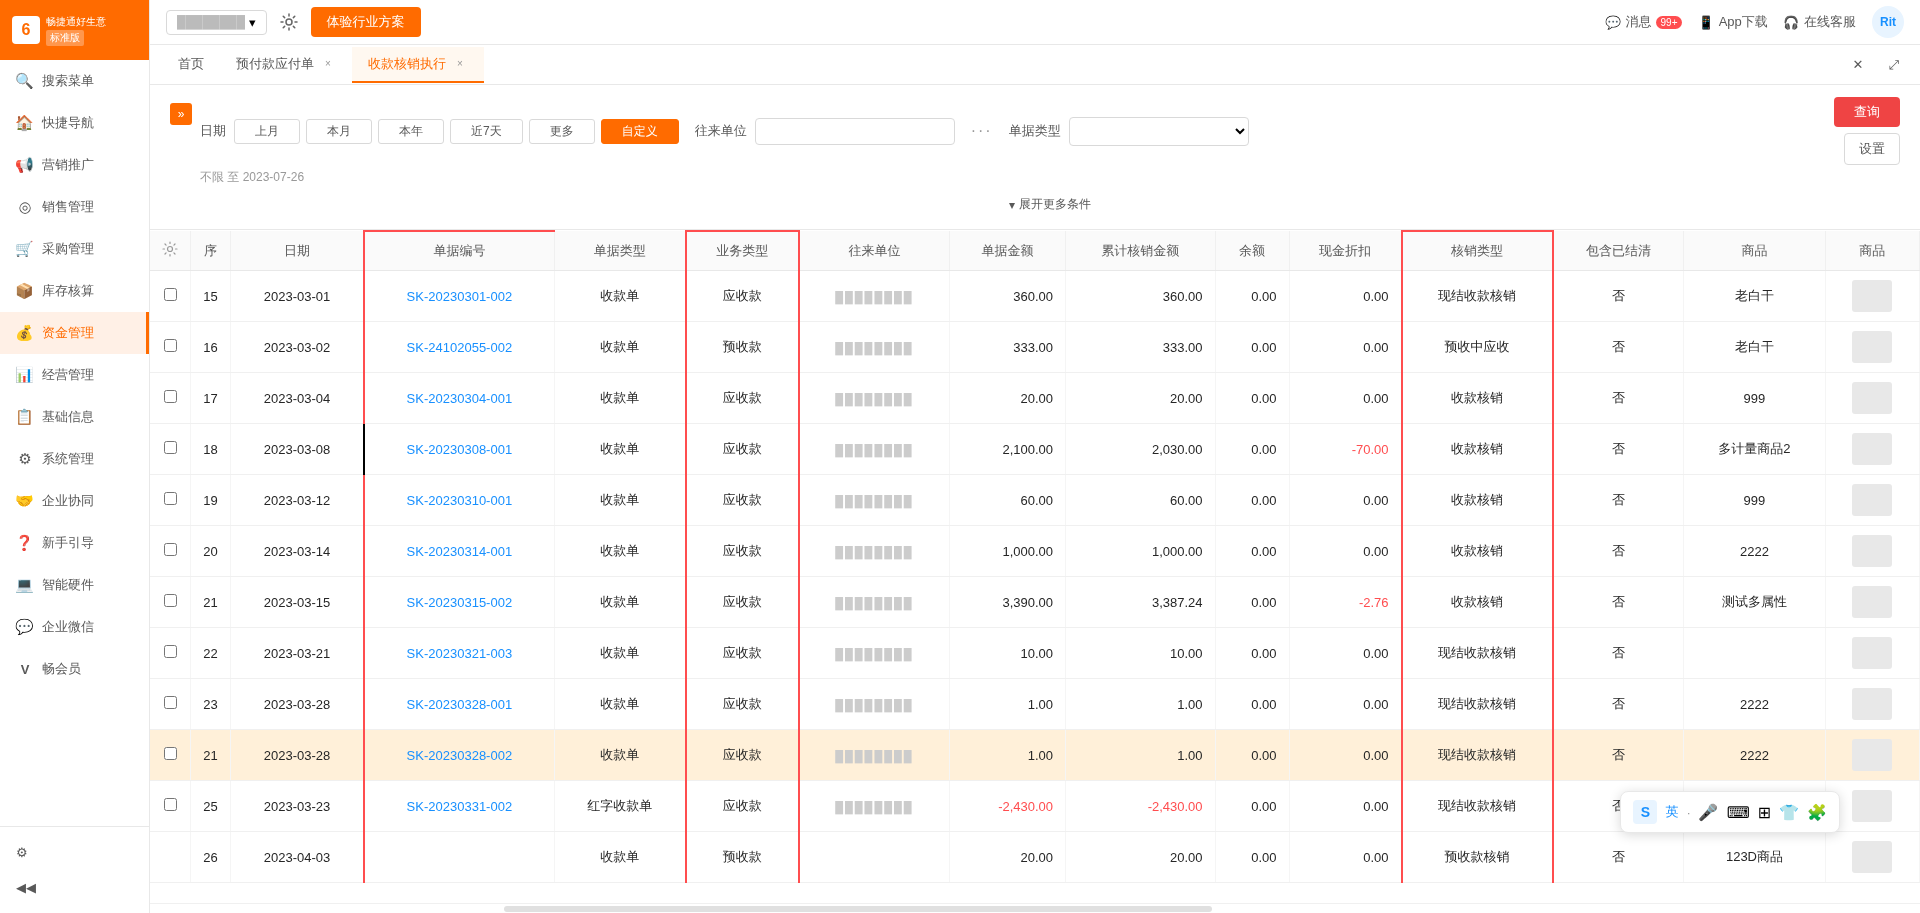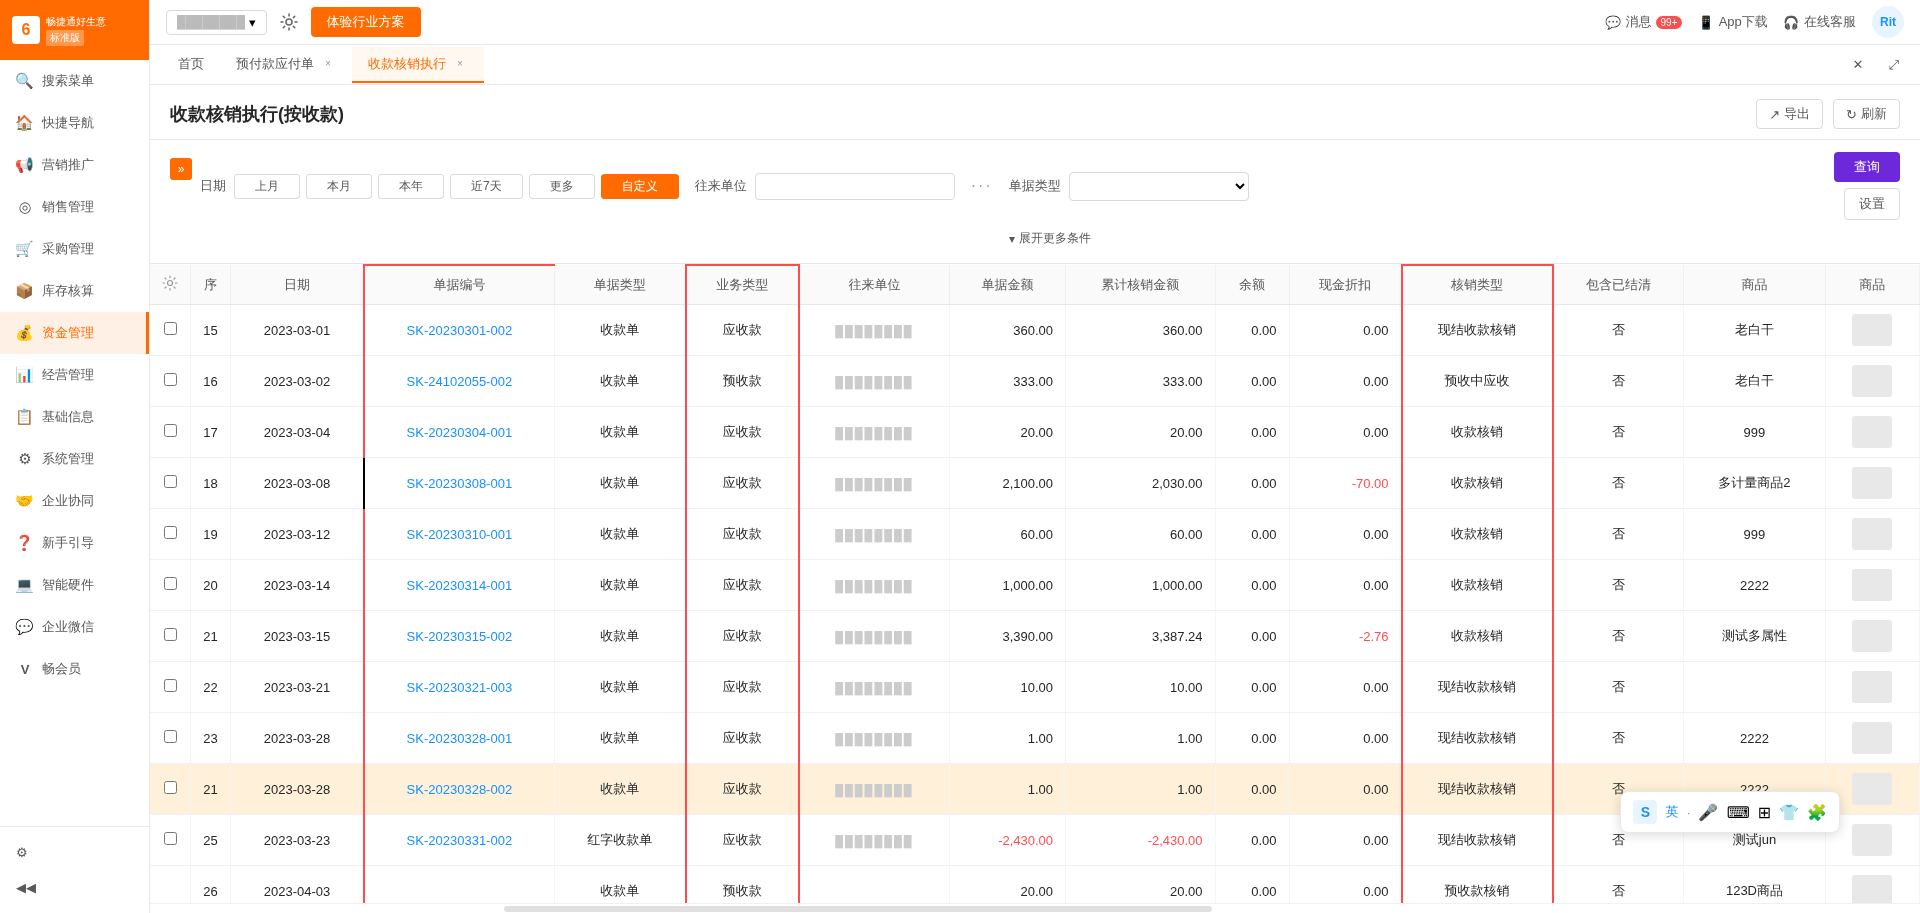--- a/index.html
+++ b/index.html
@@ -49,21 +49,21 @@
     
     .filter-area { background: #fff; padding: 12px 20px; border-bottom: 1px solid #e8e8e8; }
     .filter-row { display: flex; align-items: center; gap: 16px; flex-wrap: wrap; }
     .filter-item { display: flex; align-items: center; gap: 8px; }
     .filter-label { color: #595959; white-space: nowrap; font-size: 13px; }
     .filter-date-options { display: flex; gap: 6px; align-items: center; }
     .filter-date-btn { padding: 3px 20px; border: 1px solid #d9d9d9; border-radius: 3px; cursor: pointer; font-size: 12px; color: #595959; background: #fff; }
     .filter-date-btn.custom { background: #ff6b00; color: #fff; border-color: #ff6b00; border-radius: 3px; }
     .filter-input { border: 1px solid #d9d9d9; border-radius: 4px; padding: 5px 10px; width: 200px; font-size: 13px; }
     .filter-select { border: 1px solid #d9d9d9; border-radius: 4px; padding: 5px 10px; width: 180px; font-size: 13px; background: #fff; }
-    .btn-query { background: #6d28d9; color: #fff; border: none; border-radius: 4px; padding: 6px 20px; cursor: pointer; font-size: 13px; }
+    .btn-query { background: #ef4444; color: #fff; border: none; border-radius: 4px; padding: 6px 20px; cursor: pointer; font-size: 13px; }
     .btn-settings { background: #fff; color: #595959; border: 1px solid #d9d9d9; border-radius: 4px; padding: 6px 14px; cursor: pointer; font-size: 13px; }
     .expand-more { display: flex; align-items: center; justify-content: center; gap: 4px; color: #595959; cursor: pointer; font-size: 12px; padding: 4px 0; }
     .filter-dots { color: #999; font-size: 16px; letter-spacing: 2px; }
     .collapse-btn { width: 22px; height: 22px; background: #ff6b00; border-radius: 3px; display: flex; align-items: center; justify-content: center; cursor: pointer; color: #fff; font-size: 12px; }
 
     
     .table-container { flex: 1; overflow: auto; background: #fff; margin: 0; }
     table { width: 100%; border-collapse: collapse; font-size: 13px; }
     thead tr { background: #fafafa; }
     th { padding: 10px 12px; text-align: center; color: #595959; font-weight: 500; border-bottom: 1px solid #e8e8e8; border-right: 1px solid #f0f0f0; white-space: nowrap; font-size: 13px; position: sticky; top: 0; background: #fafafa; z-index: 1; }
@@ -215,33 +215,20 @@
     <div class="tab active">
       <span>收款核销执行</span>
       <span class="tab-close">×</span>
     </div>
     <div class="tabbar-right">
       <div class="tabbar-action">✕</div>
       <div class="tabbar-action">⤢</div>
     </div>
   </div>
 
-  <div class="page-header">
-    <h2 class="page-title">收款核销执行(按收款)</h2>
-    <div class="page-actions">
-      <button class="btn-export">
-        <span>↗</span>
-        <span>导出</span>
-      </button>
-      <button class="btn-refresh">
-        <span>↻</span>
-        <span>刷新</span>
-      </button>
-    </div>
-  </div>
 
   <div class="filter-area">
     <div style="display:flex;align-items:flex-start;gap:0;">
       <div style="display:flex;align-items:flex-start;padding-right:8px;padding-top:6px;">
         <div class="collapse-btn">»</div>
       </div>
       <div style="flex:1;">
         <div class="filter-row">
           <div class="filter-item">
             <span class="filter-label">日期</span>
@@ -266,20 +253,23 @@
             <span class="filter-label">单据类型</span>
             <select class="filter-select">
               <option></option>
             </select>
           </div>
 
           <div style="margin-left:auto;display:flex;flex-direction:column;gap:6px;align-items:flex-end;">
             <button class="btn-query">查询</button>
             <button class="btn-settings">设置</button>
           </div>
+        </div>
+        <div style="margin-top:4px;">
+          <span style="font-size:12px;color:#999;">不限 至 2023-07-26</span>
         </div>
         <div class="expand-more" style="justify-content:center;margin-top:6px;">
           <span>▾</span>
           <span>展开更多条件</span>
         </div>
       </div>
     </div>
   </div>
 
   <div class="table-container">

